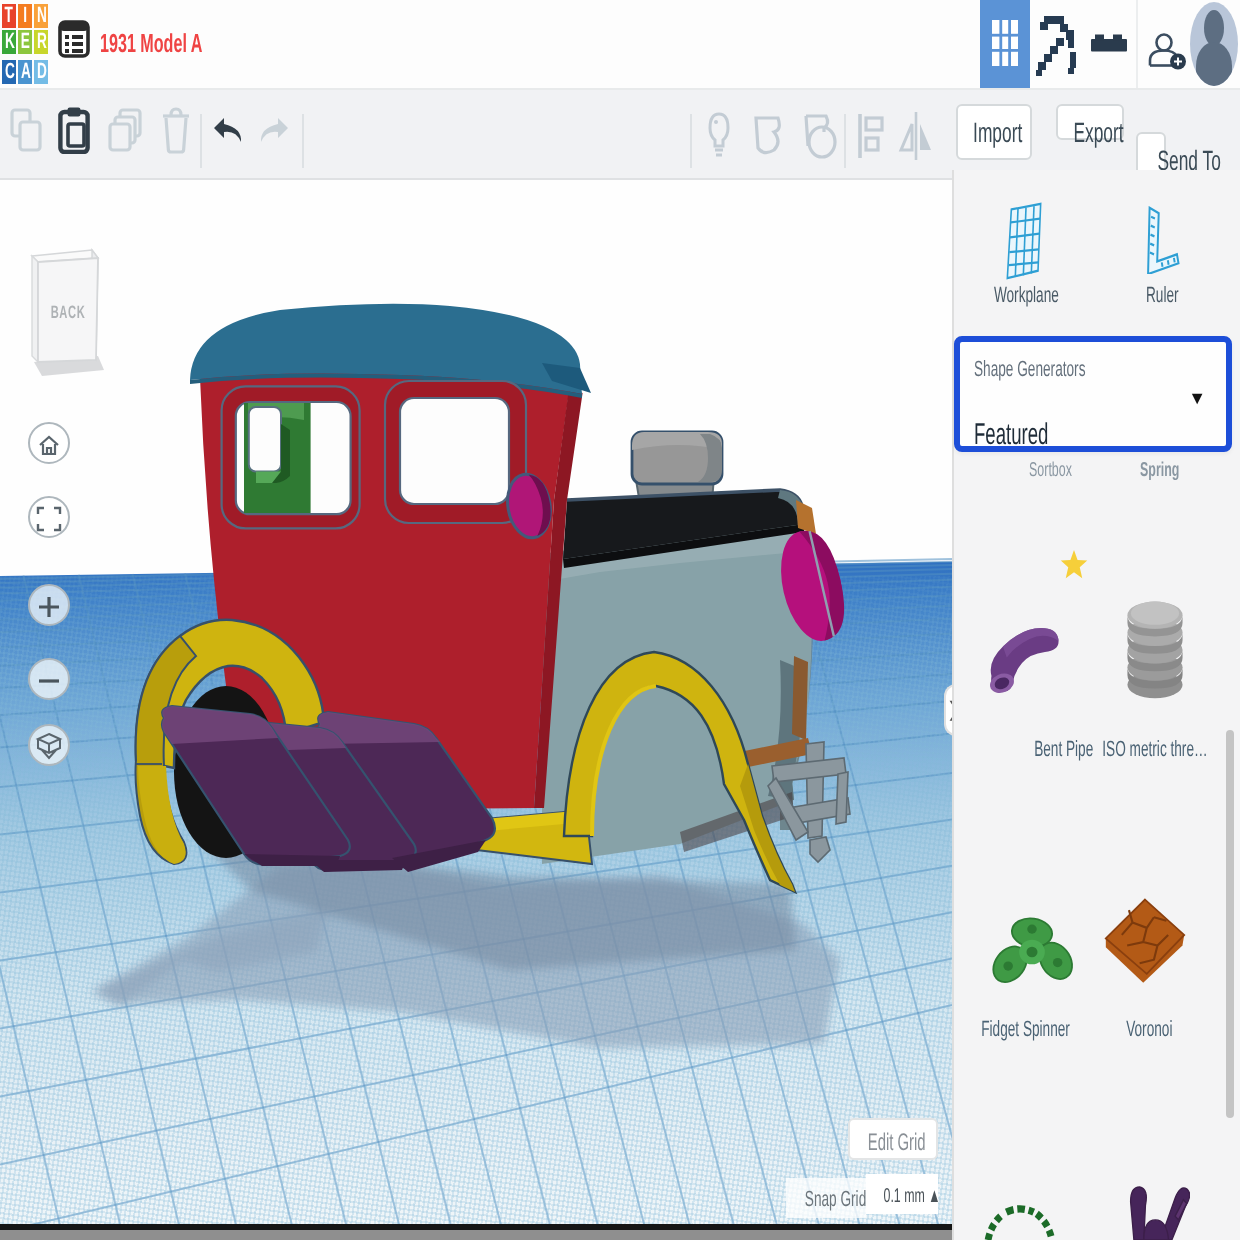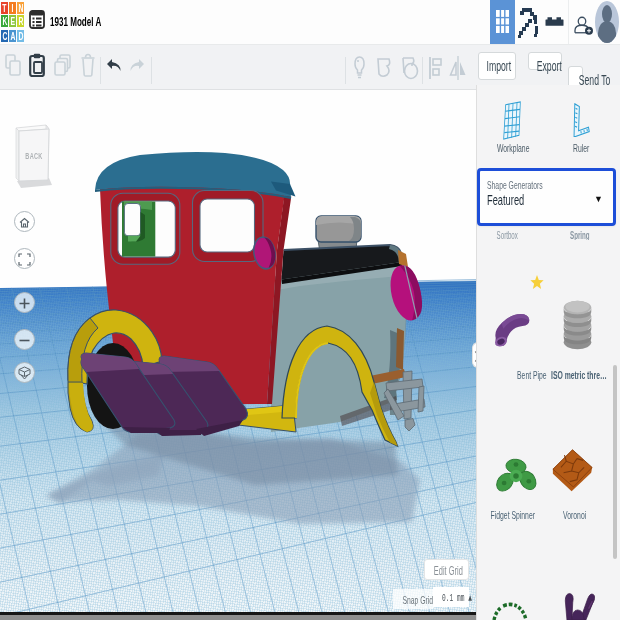--- a/index.html
+++ b/index.html
@@ -192,21 +192,21 @@
         </svg></div>
       <div class="circbtn" style="left:14px; top:239px; background:rgba(240,246,250,0.8);"><svg width="13" height="13" viewBox="0 0 13 13" style="margin-top:4px;">
           <path d="M1.5 6.5 L11.5 6.5" stroke="#4a555d" stroke-width="1.6"></path>
         </svg></div>
       <div class="circbtn" style="left:14px; top:272px; background:rgba(240,246,250,0.8);"><svg width="15" height="15" viewBox="0 0 15 15" style="margin-top:3px;">
           <path d="M7.5 1 L13 3.5 L7.5 6 L2 3.5 Z M2 3.5 L2 8 L7.5 10.5 L13 8 L13 3.5 M7.5 6 L7.5 10.5 M4 9 L7.5 13 L11 9" fill="none" stroke="#5a656d" stroke-width="1"></path>
         </svg></div>
 
   <div class="btn" style="left:424px; top:469px; width:45px; height:21px; line-height:21px; border:1px solid #e3e5e6; box-shadow:none; color:#8a9096;"><span class="cxc" style="font-size:12px;">Edit Grid</span></div>
   <div class="abs" style="left:393px; top:499px; width:40px; height:20px; background:rgba(255,255,255,0.75); color:#6d767c; text-align:center; line-height:20px;"><span class="cxc" style="font-size:11px;">Snap Grid</span></div>
-  <div class="abs" style="left:433px; top:497px; width:36px; height:20px; background:#fff; color:#4a5258; text-align:center; line-height:20px;font-family:Liberation Mono, monospace;"><span class="cxc" style="font-size:10px;">0.1 mm ▲</span></div>
+  <div class="abs" style="left:433px; top:497px; width:36px; height:20px; background:#fff; color:#4a5258; text-align:center; line-height:20px;"><span class="cxc" style="font-size:10px;">0.1 mm ▲</span></div>
 
   <div class="abs" style="left:472px; top:252px; width:10px; height:26px; background:#fff; border:1px solid #e0e0e0; border-radius:6px 0 0 6px; border-right:none; color:#555; font-size:10px; line-height:26px; text-align:center;">❯</div>
   </div>
 
   <div id="bottombar"></div>
     <div id="bottombar2"></div>
 
   <div id="header">
     <div class="abs" style="left:1px; top:2px; width:23px; height:40px; font-weight:700; font-size:11px; color:#fff; text-align:center;">
 <div style="position:absolute;left:0;top:0;width:7.2px;height:12.2px;background:#e8432b;line-height:12px;"><span class="cxc">T</span></div>
@@ -222,21 +222,21 @@
     <svg class="abs" style="left:29px; top:10px;" width="16" height="19" viewBox="0 0 16 19">
 <rect x="1" y="1" width="14" height="17" rx="2.5" fill="#fff" stroke="#2b2b2b" stroke-width="1.8"></rect>
 <rect x="1" y="1" width="14" height="4.5" rx="2" fill="#2b2b2b"></rect>
 <rect x="3.5" y="7.5" width="2" height="2" fill="#2b2b2b"></rect>
         <rect x="7" y="7.5" width="5.5" height="2" fill="#2b2b2b"></rect>
 <rect x="3.5" y="11" width="2" height="2" fill="#2b2b2b"></rect>
         <rect x="7" y="11" width="5.5" height="2" fill="#2b2b2b"></rect>
 <rect x="3.5" y="14.5" width="2" height="2" fill="#2b2b2b"></rect>
         <rect x="7" y="14.5" width="5.5" height="2" fill="#2b2b2b"></rect>
 </svg>
-    <div class="abs" style="left:50px; top:12px; height:20px; line-height:20px; color:#000000; font-size:13px; font-weight:700;"><span class="cx">1931 Model A</span></div>
+    <div class="abs" style="left:50px; top:12px; height:20px; line-height:20px; color:#ef4444; font-size:13px; font-weight:700;"><span class="cx">1931 Model A</span></div>
 
 <div class="abs" style="left:490px; top:0; width:25px; height:44px; background:#5b93d6;"></div>
 <svg class="abs" style="left:496px; top:10px;" width="13" height="23" viewBox="0 0 13 23">
   <rect width="13" height="23" fill="#fff"></rect>
   <g stroke="#5b93d6" stroke-width="1.4">
           <line x1="4.4" y1="0" x2="4.4" y2="23"></line>
           <line x1="8.8" y1="0" x2="8.8" y2="23"></line>
           <line x1="0" y1="7.6" x2="13" y2="7.6"></line>
           <line x1="0" y1="15.2" x2="13" y2="15.2"></line>
         </g>
@@ -372,24 +372,24 @@
             <line x1="5.2" y1="26" x2="7.9" y2="27"></line>
   <line x1="13" y1="31.5" x2="13.5" y2="34"></line>
             <line x1="17" y1="30.3" x2="17.5" y2="32.8"></line>
             <line x1="21" y1="29" x2="21.5" y2="31.5"></line>
   </g>
         </svg>
 </div>
 <div class="abs" style="left:68px; top:57px; width:86px; text-align:center; color:#4a5a66; font-size:11px;"><span class="cxc">Ruler</span></div>
 <div class="abs" style="left:7px; top:83px; width:139px; height:58px; background:#fefefe; border:3px solid #1d4ed8; border-radius:4px; box-shadow:0 1px 2px rgba(0,0,0,0.05);">
   <div style="position:absolute; left:7px; top:8px; color:#64707c; font-size:11px;"><span class="cx">Shape Generators</span></div>
-  <div style="position:absolute; left:7px; top:20px; color:#1f2c38; font-size:15px;"><span class="cx">Featured</span></div>
+  <div style="position:absolute; left:7px; top:38px; color:#1f2c38; font-size:15px;"><span class="cx">Featured</span></div>
   <div style="position:absolute; right:10px; top:23px; color:#111; font-size:9px;">▼</div>
 </div>
-<div class="abs" style="left:20px; top:145px; width:70px; color:#8a97a2; font-size:10px; overflow:hidden; height:10px;"><span class="cxc">Sortbox</span></div>
+<div class="abs" style="left:20px; top:145px; width:70px; text-align:center; color:#8a97a2; font-size:10px; overflow:hidden; height:10px;"><span class="cxc">Sortbox</span></div>
 <div class="abs" style="left:75px; top:145px; width:70px; text-align:center; color:#8a97a2; font-size:10px; overflow:hidden; height:10px;font-weight:bold;"><span class="cxc">Spring</span></div>
 <div class="abs" style="left:60px; top:190px; width:14px; height:15px;">
   <svg width="14" height="15" viewBox="0 0 18 17" preserveAspectRatio="none">
           <path d="M9 0 L11.3 5.6 L17.5 5.9 L12.7 9.8 L14.3 16 L9 12.6 L3.7 16 L5.3 9.8 L0.5 5.9 L6.7 5.6 Z" fill="#f6cf3a"></path>
         </svg>
 </div>
 <div class="abs" style="left:20px; top:218px; width:43px; height:46px;"><svg width="43" height="46" viewBox="0 0 45 50" preserveAspectRatio="none">
 <path d="M6 38 Q4 30 12 22 Q22 12 32 12 Q40 12 41 18 Q42 24 34 25 Q26 26 22 31 Q18 36 17 42 Q16 48 10 46 Q5 44 6 38 Z" fill="#6a3c84"></path>
 <path d="M12 22 Q22 12 32 12 Q40 12 41 18 L41 19 Q34 14 26 18 Q18 22 14 28 Z" fill="#7d4d98" opacity="0.8"></path>
 <ellipse cx="11.5" cy="42" rx="6.5" ry="5" transform="rotate(-25 11.5 42)" fill="#8a5ba3"></ellipse>
@@ -403,21 +403,21 @@
 <path d="M2 31 Q2 38 18 38 Q34 38 34 31 L34 35 Q34 42 18 42 Q2 42 2 35 Z" fill="#8a8a8a"></path>
 <ellipse cx="18" cy="31" rx="16" ry="7" fill="#a3a3a3"></ellipse>
 <path d="M2 22 Q2 29 18 29 Q34 29 34 22 L34 26 Q34 33 18 33 Q2 33 2 26 Z" fill="#8f8f8f"></path>
 <ellipse cx="18" cy="22" rx="16" ry="7" fill="#ababab"></ellipse>
 <path d="M2 13 Q2 20 18 20 Q34 20 34 13 L34 17 Q34 24 18 24 Q2 24 2 17 Z" fill="#949494"></path>
 <ellipse cx="18" cy="13" rx="16" ry="7" fill="#b4b4b4"></ellipse>
 <ellipse cx="18" cy="12" rx="14" ry="6" fill="#c2c2c2"></ellipse>
 </g>
         </svg></div>
 <div class="abs" style="left:0px; top:284px; width:86px; text-align:right; color:#4a6274; font-size:11px;"><span class="cxc">Bent Pipe</span></div>
-<div class="abs" style="left:64px; top:284px; width:86px; text-align:right; color:#4a6274; font-size:11px;font-weight:bold;"><span class="cxc">ISO metric thre…</span></div>
+<div class="abs" style="left:64px; top:284px; width:86px; text-align:right; color:#4a6274; font-size:11px;"><span class="cxc">ISO metric thre…</span></div>
 <div class="abs" style="left:24px; top:369px; width:44px; height:44px;"><svg width="44" height="44" viewBox="0 0 48 50" preserveAspectRatio="none">
 <g fill="#3f9a45" stroke="#2c7a33" stroke-width="1">
 <ellipse cx="24" cy="14" rx="11" ry="8" transform="rotate(8 24 14)"></ellipse>
 <ellipse cx="12" cy="32" rx="11" ry="8" transform="rotate(-55 12 32)"></ellipse>
 <ellipse cx="37" cy="30" rx="11" ry="8" transform="rotate(60 37 30)"></ellipse>
 </g>
 <circle cx="24" cy="25" r="7" fill="#4aab52"></circle>
 <circle cx="24" cy="25" r="3" fill="#2c7a33"></circle>
 <circle cx="24" cy="12" r="2.6" fill="#2c7a33"></circle>
 <circle cx="11" cy="33" r="2.6" fill="#2c7a33"></circle>

